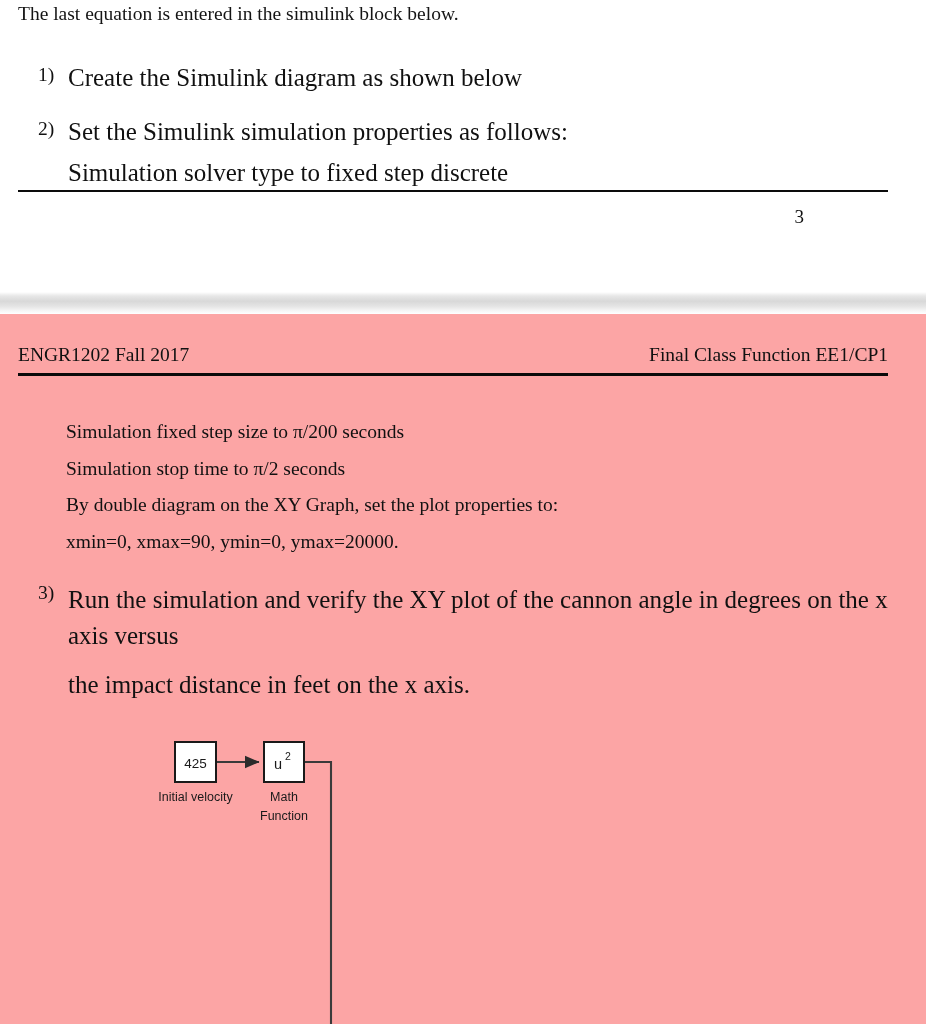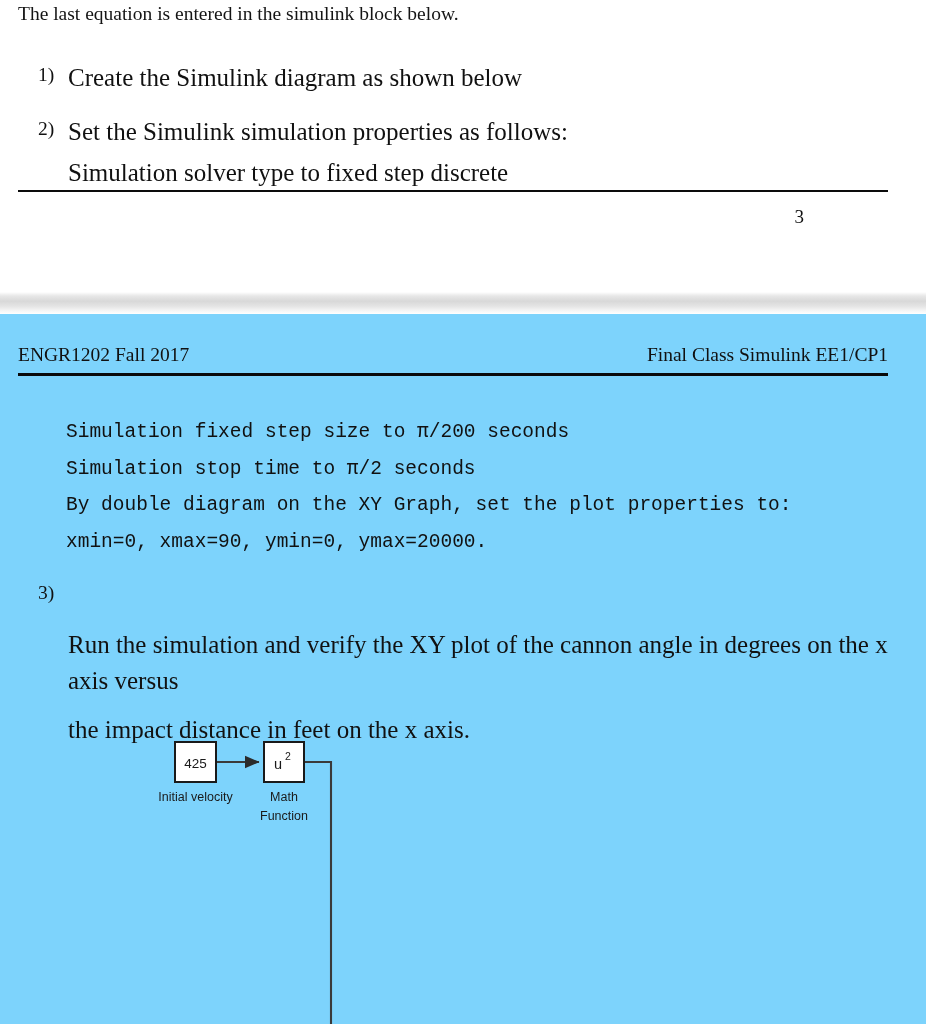--- a/index.html
+++ b/index.html
@@ -90,21 +90,21 @@
       #ffffff 100%);
   }
 
   
   #page-two {
     position: absolute;
     left: 0;
     top: 314px;
     width: 926px;
     height: 710px;
-    background: #7dd3fc;
+    background: #fca5a5;
   }
   #doc-header {
     position: absolute;
     left: 18px;
     top: 30px;
     width: 870px;
     display: flex;
     justify-content: space-between;
     align-items: baseline;
     font-size: 19.5px;
@@ -118,33 +118,32 @@
     border-top: 3px solid #0a0a0a;
   }
 
   #param-block {
     position: absolute;
     left: 66px;
     top: 100px;
     font-size: 19.5px;
     line-height: 36.5px;
     white-space: nowrap;
-    font-family: Liberation Mono, monospace;
   }
   #param-block .pline { display: block; }
 
   #item-3 {
     position: absolute;
     left: 38px;
     top: 268px;
     width: 860px;
     display: flex;
     align-items: flex-start;
   }
-  #item-3 .item-body { line-height: 36px; margin-top: 45px; }
+  #item-3 .item-body { line-height: 36px; }
 
   
   #simulink-diagram {
     position: absolute;
     left: 8px;
     top: 360px;
     width: 926px;
     height: 350px;
   }
   #simulink-diagram svg { display: block; }
@@ -172,21 +171,21 @@
   <div id="page1-rule"></div>
   <div id="page-number">3</div>
 </div>
 
 <div id="page-gap"></div>
 
 <div id="page-two">
 
   <div id="doc-header">
     <span>ENGR1202 Fall 2017</span>
-    <span>Final Class Simulink EE1/CP1</span>
+    <span>Final Class Function EE1/CP1</span>
   </div>
   <div id="header-rule"></div>
 
   <div id="param-block">
     <span class="pline">Simulation fixed step size to π/200 seconds</span>
     <span class="pline">Simulation stop time to π/2 seconds</span>
     <span class="pline">By double diagram on the XY Graph, set the plot properties to:</span>
     <span class="pline">xmin=0, xmax=90, ymin=0, ymax=20000.</span>
   </div>
 

